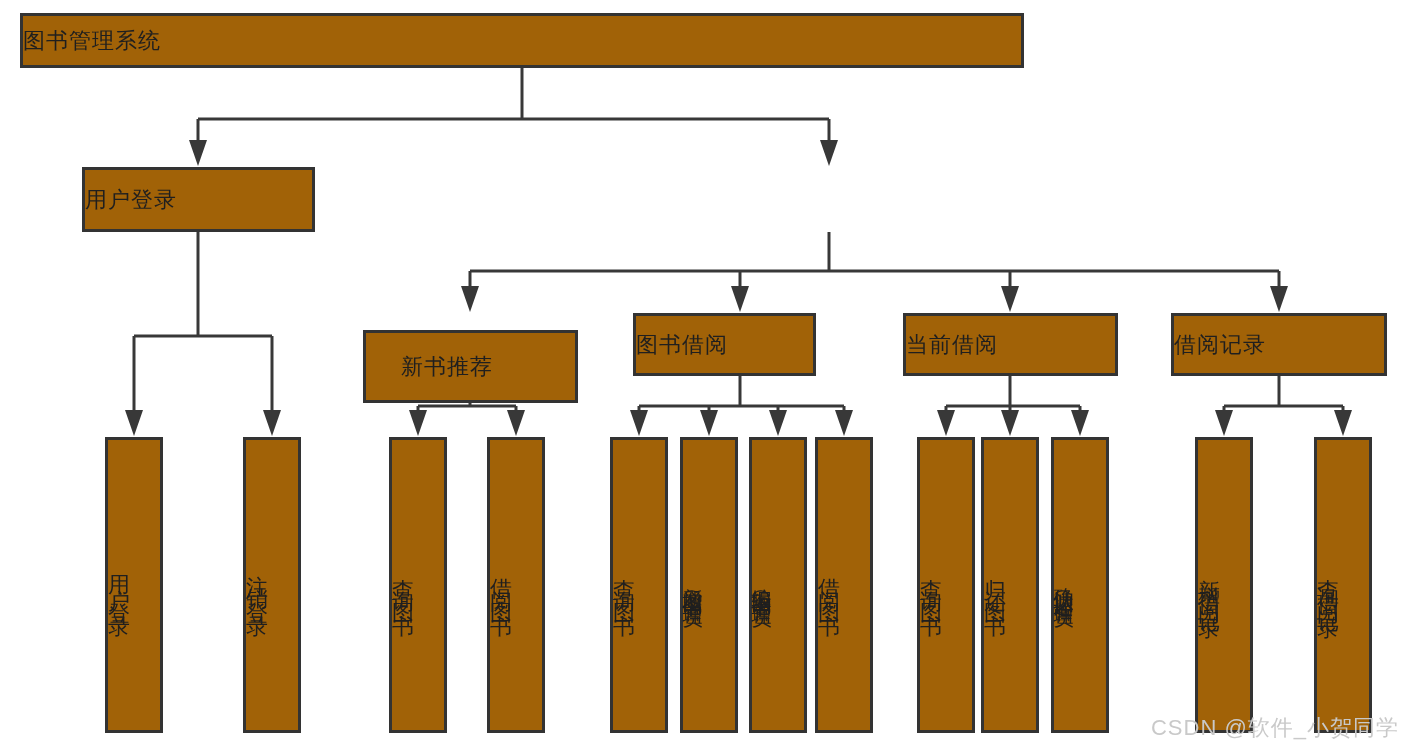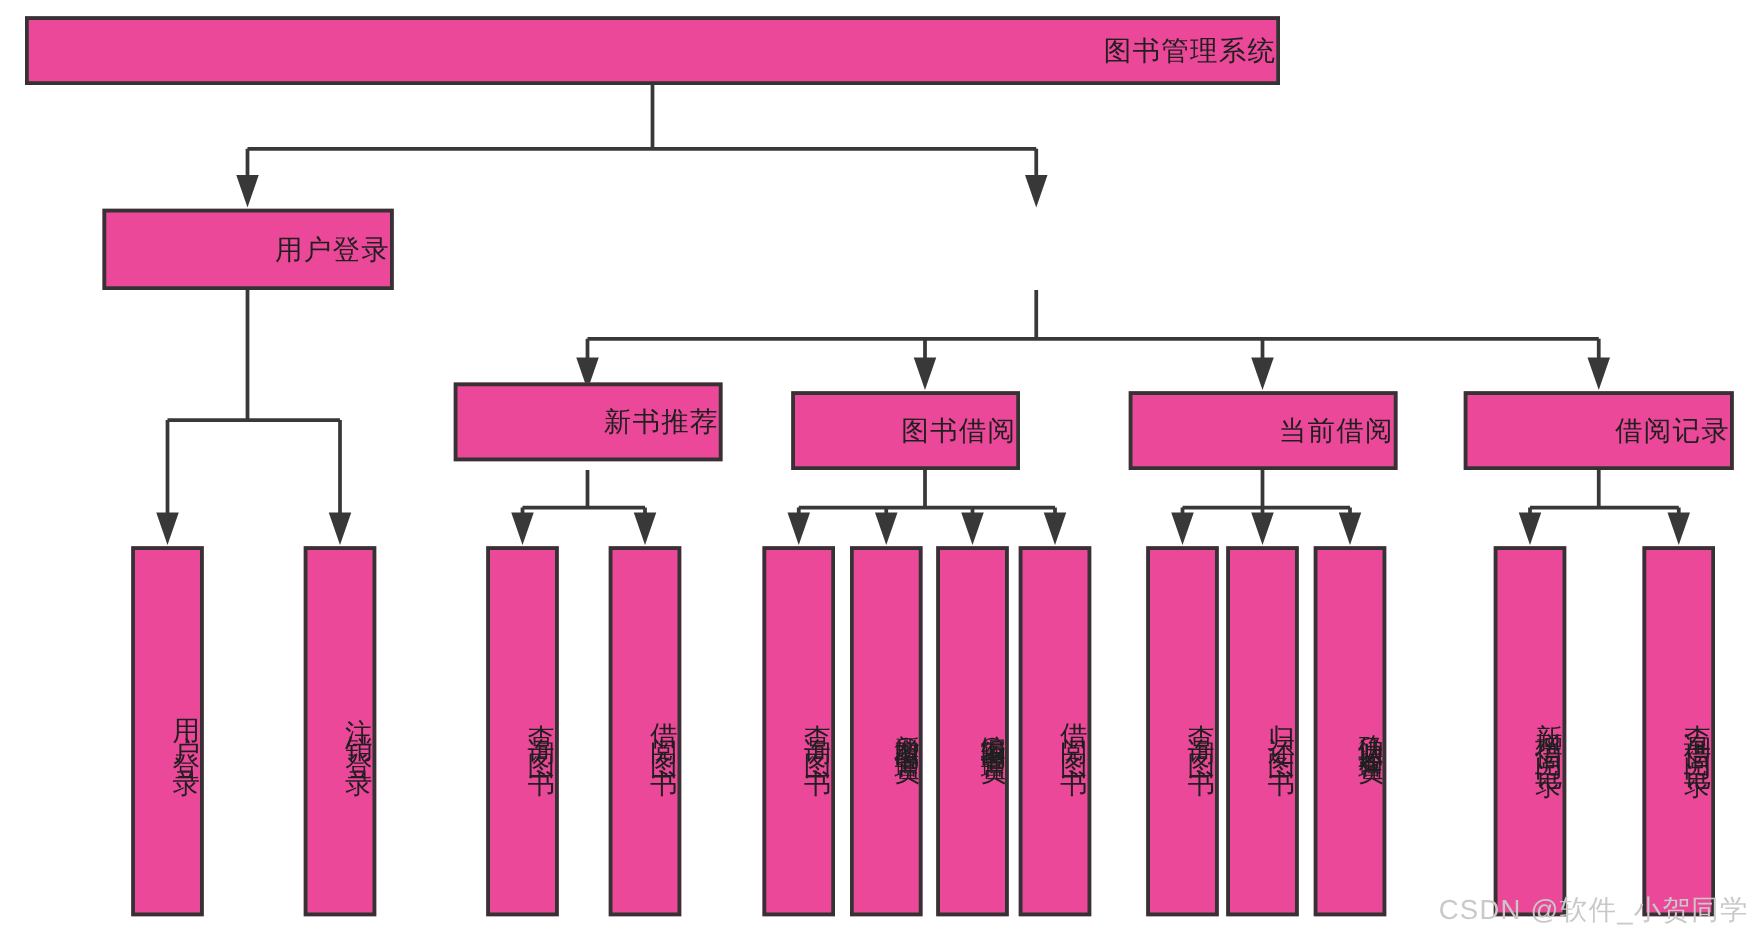--- a/index.html
+++ b/index.html
@@ -15,24 +15,24 @@
   #wires {
     position: absolute;
     left: 0; top: 0;
     width: 1405px; height: 747px;
     z-index: 1;
   }
   .node {
     position: absolute;
     box-sizing: border-box;
     border: 3px solid #333333;
-    background: #ec4899;
+    background: #a16207;
     display: flex;
     align-items: center;
-    justify-content: flex-end;
+    justify-content: flex-start;
     z-index: 2;
   }
   .node.h span {
     font-size: 22px;
     letter-spacing: 1px;
     white-space: nowrap;
   }
   .node.v span {
     writing-mode: vertical-rl;
     text-orientation: mixed;
@@ -152,21 +152,21 @@
   </svg>
 
   <div class="node h" style="left:20px; top:13px; width:1004px; height:55px;">
     <span>图书管理系统</span>
   </div>
 
   <div class="node h" style="left:82px; top:167px; width:233px; height:65px;">
     <span>用户登录</span>
   </div>
 
-  <div class="node h" style="left:363px; top:306px; width:215px; height:63px;">
+  <div class="node h" style="left:363px; top:330px; width:215px; height:73px;padding-left:35px;">
     <span>新书推荐</span>
   </div>
   <div class="node h" style="left:633px; top:313px; width:183px; height:63px;">
     <span>图书借阅</span>
   </div>
   <div class="node h" style="left:903px; top:313px; width:215px; height:63px;">
     <span>当前借阅</span>
   </div>
   <div class="node h" style="left:1171px; top:313px; width:216px; height:63px;">
     <span>借阅记录</span>

